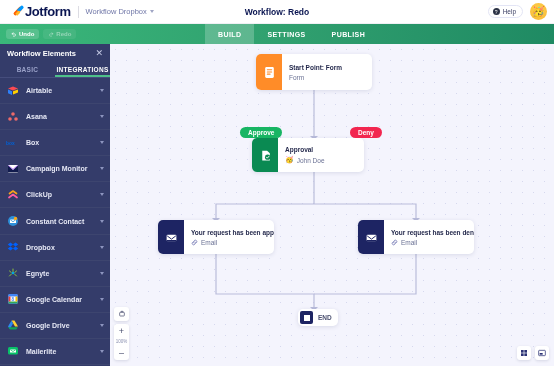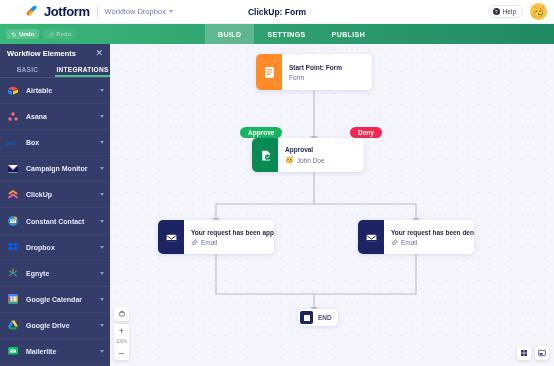--- a/index.html
+++ b/index.html
@@ -11,21 +11,21 @@
     color: #2b3245;
   }
   #app { position: relative; width: 554px; height: 366px; overflow: hidden; }
 
   
   .topbar {
     position: absolute; top: 0; left: 0; width: 554px; height: 24px;
     background: #ffffff; display: flex; align-items: center;
     border-bottom: 1px solid #f0f0f5;
   }
-  .brand { display: flex; padding-left: 25px; gap: 6px; }
+  .brand { display: flex; padding-left: 12px; gap: 0; }
   .brand-mark { width: 13px; height: 13px; position: relative; }
   .brand-name { font-size: 13px; font-weight: bold; letter-spacing: -0.4px; color: #0a1551; }
   .brand-divider { width: 1px; height: 12px; background: #dcdce3; margin: 0 7px; }
   .builder-label { font-size: 7.5px; color: #6f76a7; display: flex; align-items: center; gap: 3px; }
   .chev { width: 0; height: 0; border-left: 2.5px solid transparent; border-right: 2.5px solid transparent; border-top: 3px solid #a0a5c4; }
   .wf-title { position: absolute; left: 0; right: 0; text-align: center; font-size: 8.5px; font-weight: bold; color: #0a1551; pointer-events: none; }
   .top-right { margin-left: auto; display: flex; align-items: center; gap: 7px; padding-right: 7px; }
   .help-btn {
     display: flex; align-items: center; gap: 3px; border: 1px solid #e3e5f5;
     border-radius: 9px; padding: 2px 6px 2px 4px; background: #fff; font-size: 6.5px; color: #3b3f63;
@@ -144,21 +144,21 @@
           <path d="M6 18 L11 13 a2.6 2.6 0 0 1 3.6 3.6 L9.6 21.6 z" fill="#ffb629"></path>
         </svg>
       </span>
       <span class="brand-name">Jotform</span>
     </div>
     <div class="brand-divider"></div>
     <div class="builder-label">
       <span>Workflow Dropbox</span>
       <span class="chev"></span>
     </div>
-    <div class="wf-title">ClickUp: Form</div>
+    <div class="wf-title">Workflow: Redo</div>
     <div class="top-right">
       <div class="help-btn">
         <span class="help-dot">?</span>
         <span>Help</span>
       </div>
       <div class="avatar">
         <span>🥳</span>
       </div>
     </div>
   </div>

